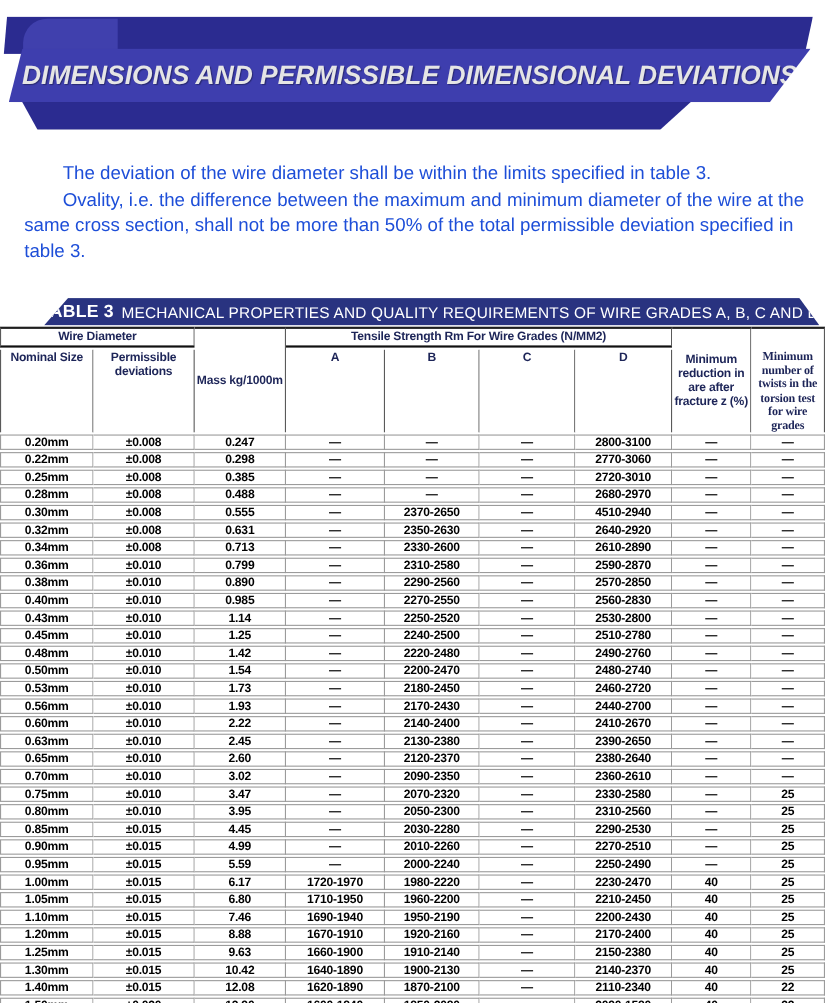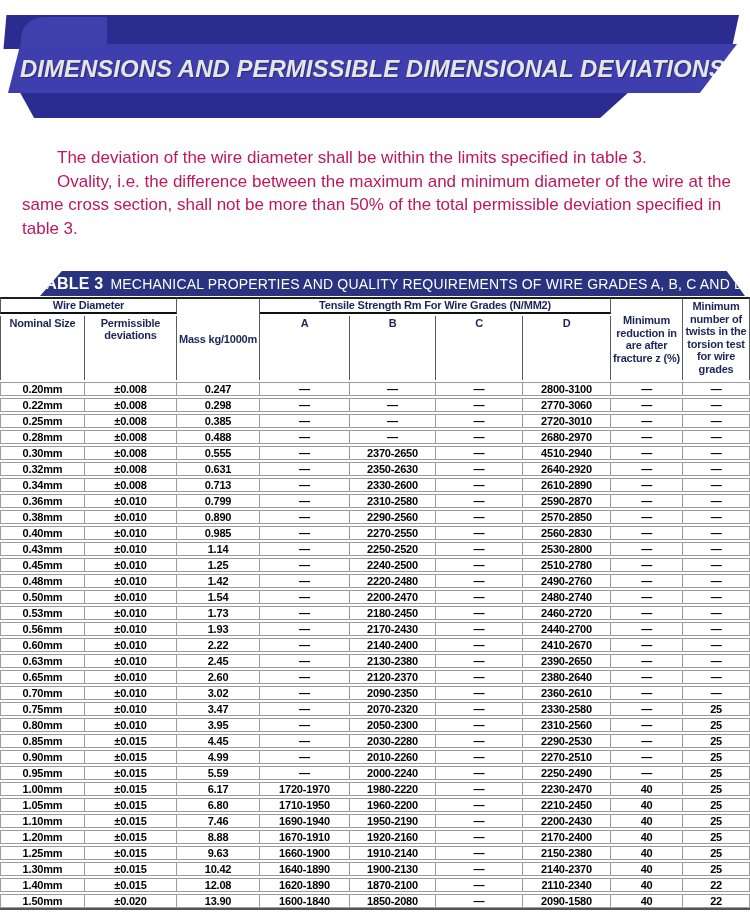--- a/index.html
+++ b/index.html
@@ -37,21 +37,21 @@
   .banner-dark-bottom {
     position: absolute; left: 8px; top: 91px; width: 622px; height: 27px;
     background: #2b2b90;
     clip-path: polygon(1.8% 0, 100% 0, 95.2% 100%, 4.2% 100%);
     filter: drop-shadow(2px 3px 3px rgba(70,70,70,0.6));
   }
 
   
   .intro {
     width: 716px; margin: 18px 0 0 22px;
-    color: #be185d; font-size: 17px; line-height: 23.5px;
+    color: #1d4ed8; font-size: 17px; line-height: 23.5px;
   }
   .intro p { text-indent: 35px; }
 
   
   .table-bar-wrap { position: relative; margin-top: 31px; height: 25px; z-index: 2; }
   .table-bar {
     position: absolute; left: 40px; top: 0; width: 705px; height: 25px;
     background: #293380;
     clip-path: polygon(3.1% 0, 97.4% 0, 100% 100%, 0 100%);
     display: flex; align-items: center; justify-content: center;
@@ -73,21 +73,21 @@
   thead th {
     background: #ffffff; color: #1d2558; font-weight: bold; font-size: 11px;
     line-height: 12.5px; letter-spacing: -0.2px;
     border-right: 1px solid #5a5a5a;
   }
   thead tr.h1 th { border-top: 2px solid #1f1f1f; height: 15px; }
   thead th.first { border-left: 1px solid #5a5a5a; }
   thead th.group { border-bottom: 2px solid #111111; margin-left: 29px; }
   thead tr.h2 th { height: 64px; vertical-align: top; padding-top: 1px; }
   thead th.va-mid { vertical-align: middle; text-align: center; }
-  thead th.va-top { vertical-align: top; padding-top: 1px; }
+  thead th.va-top { vertical-align: top; padding-top: 19px; font-family: Liberation Serif, serif; }
   
   tbody td {
     background: #ffffff; color: #000000; font-weight: bold; font-size: 11px;
     height: 12px; line-height: 12px; letter-spacing: -0.2px;
     border-top: 1px solid #9b9b9b; border-bottom: 1px solid #9b9b9b;
     border-right: 1px solid #9b9b9b;
   }
   tbody td:first-child { border-left: 1px solid #9b9b9b; margin-top: 24px; }
   .table-bottom-rule { width: 750px; height: 2px; background: #555; margin-top: -2px; }
 </style>

